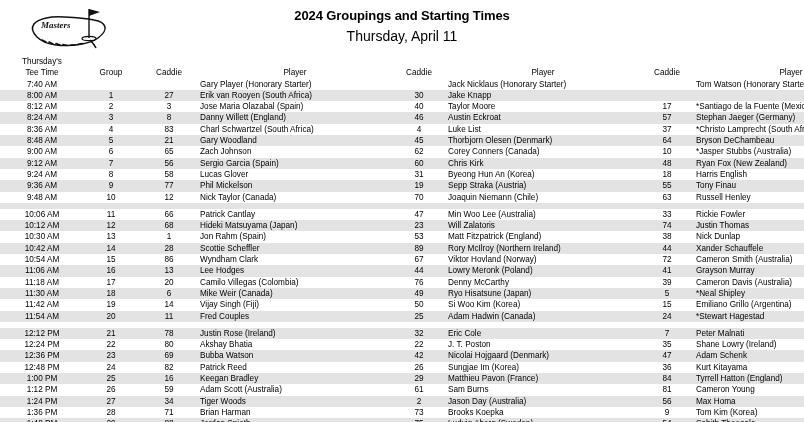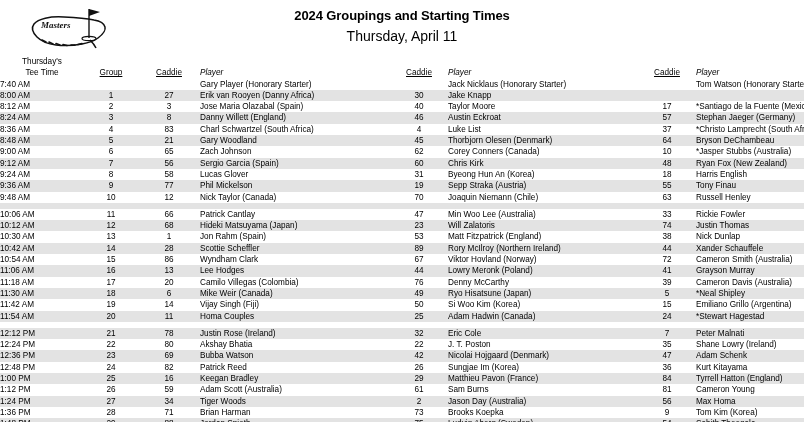--- a/index.html
+++ b/index.html
@@ -81,25 +81,25 @@
   col.c-ply3 { width: 190px; }
 
   
   thead th {
     font-weight: bold;
     font-size: 8.2px;
     vertical-align: bottom;
     padding-bottom: 1px;
   }
   th.h-right { padding-right: 12px; }
-  th.h-center { text-align: center; text-decoration: underline; }
-  th.h-left { text-align: left; padding-left: 5px; font-style: italic; }
+  th.h-center { text-align: center; }
+  th.h-left { text-align: center; padding-left: 5px; }
 
   
-  td.tee    { text-align: left; padding-right: 12px; }
+  td.tee    { text-align: center; padding-right: 12px; }
   td.grp    { text-align: center; }
   td.cad    { text-align: center; }
   td.ply    { text-align: left; padding-left: 5px; }
 
   tr.shaded td { background: #e3e3e3; }
   tr.plain  td { background: #ffffff; }
 
   tr.spacer td {
     height: 6px;
     line-height: 6px;
@@ -193,21 +193,21 @@
         <td class="ply">Gary Player (Honorary Starter)</td>
         <td class="cad"></td>
         <td class="ply">Jack Nicklaus (Honorary Starter)</td>
         <td class="cad"></td>
         <td class="ply">Tom Watson (Honorary Starter)</td>
       </tr>
       <tr class="shaded">
         <td class="tee">8:00 AM</td>
         <td class="grp">1</td>
         <td class="cad">27</td>
-        <td class="ply">Erik van Rooyen (Danny Africa)</td>
+        <td class="ply">Erik van Rooyen (South Africa)</td>
         <td class="cad">30</td>
         <td class="ply">Jake Knapp</td>
         <td class="cad"></td>
         <td class="ply"></td>
       </tr>
       <tr class="plain">
         <td class="tee">8:12 AM</td>
         <td class="grp">2</td>
         <td class="cad">3</td>
         <td class="ply">Jose Maria Olazabal (Spain)</td>
@@ -386,21 +386,21 @@
         <td class="ply">Vijay Singh (Fiji)</td>
         <td class="cad">50</td>
         <td class="ply">Si Woo Kim (Korea)</td>
         <td class="cad">15</td>
         <td class="ply">Emiliano Grillo (Argentina)</td>
       </tr>
       <tr class="shaded">
         <td class="tee">11:54 AM</td>
         <td class="grp">20</td>
         <td class="cad">11</td>
-        <td class="ply">Homa Couples</td>
+        <td class="ply">Fred Couples</td>
         <td class="cad">25</td>
         <td class="ply">Adam Hadwin (Canada)</td>
         <td class="cad">24</td>
         <td class="ply">*Stewart Hagestad</td>
       </tr>
       <tr class="spacer">
         <td colspan="9"></td>
       </tr>
       <tr class="shaded">
         <td class="tee">12:12 PM</td>

